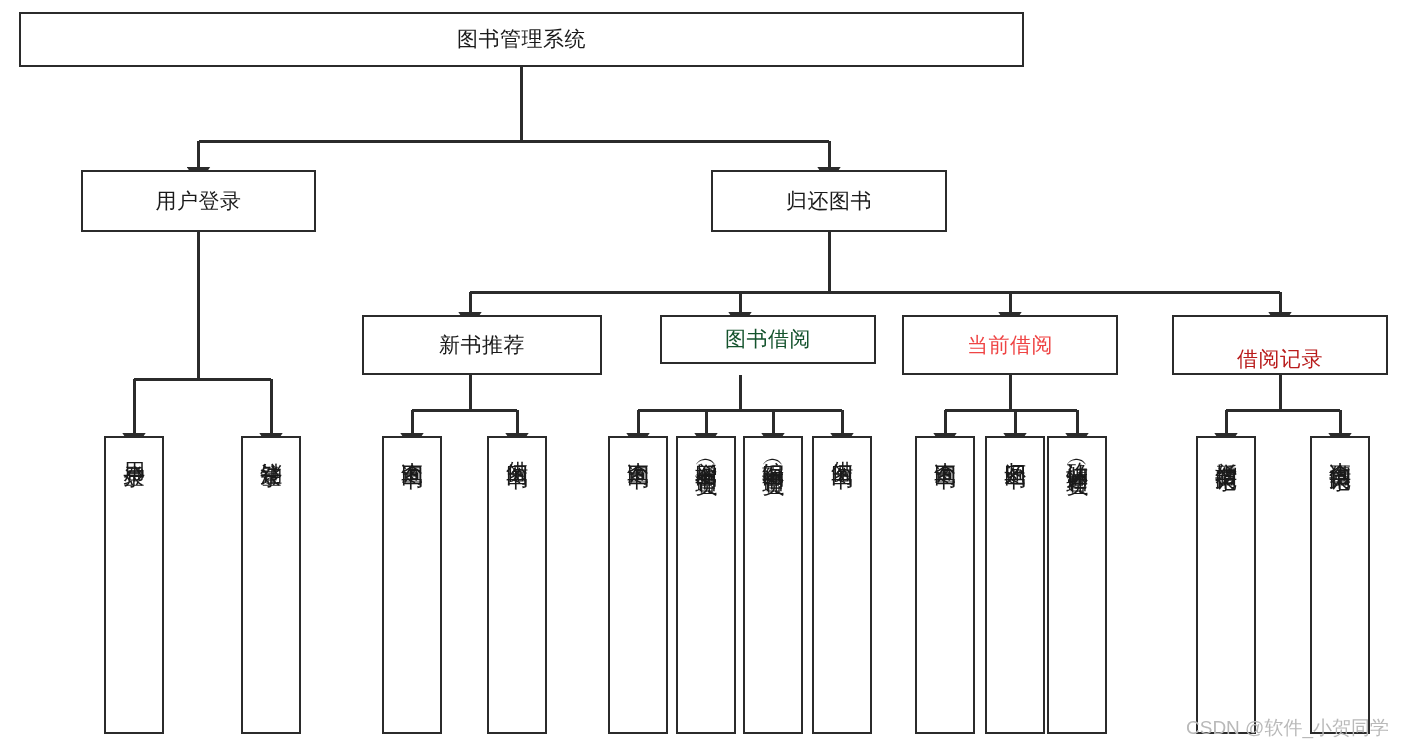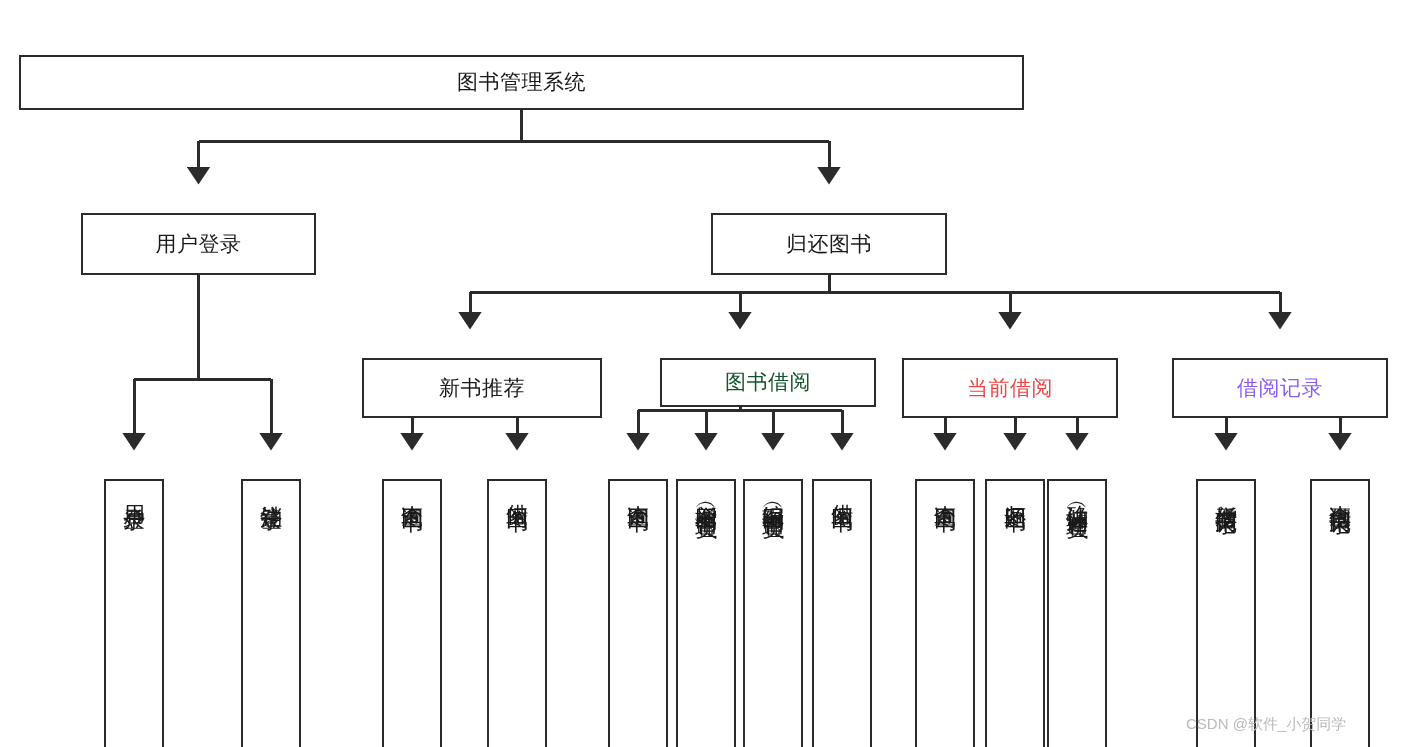--- a/index.html
+++ b/index.html
@@ -29,21 +29,20 @@
   .node {
     position: absolute;
     box-sizing: border-box;
     background: #ffffff;
     border: 2px solid #2b2b2b;
     display: flex;
     align-items: center;
     justify-content: center;
     color: #1a1a1a;
     z-index: 2;
-    margin-top: 43px;
   }
   .node .label {
     display: block;
     text-align: center;
     line-height: 1.28;
     letter-spacing: 0.5px;
   }
   
   .node.horiz .label {
     font-size: 21px;
@@ -59,21 +58,21 @@
     text-orientation: upright;
     font-size: 22px;
     line-height: 1.12;
     letter-spacing: 2px;
     white-space: nowrap;
   }
   .watermark {
     position: absolute;
     left: 1186px;
     top: 715px;
-    font-size: 15px;
+    font-size: 19px;
     color: #b9b9b9;
     white-space: nowrap;
     z-index: 3;
     font-family: "Liberation Sans", "DejaVu Sans", sans-serif;
     text-align: right;
   }
 </style>
 </head>
 <body>
 
@@ -130,21 +129,21 @@
       </div>
       <div class="node horiz" style="left: 362px; top: 315px; width: 240px; height: 60px; border-color: rgb(43, 43, 43); background: rgb(255, 255, 255); color: rgb(26, 26, 26);">
         <span class="label">新书推荐</span>
       </div>
       <div class="node horiz" style="left: 660px; top: 315px; width: 216px; height: 49px; border-color: rgb(43, 43, 43); background: rgb(255, 255, 255); color: #14532d;">
         <span class="label">图书借阅</span>
       </div>
       <div class="node horiz" style="left: 902px; top: 315px; width: 216px; height: 60px; border-color: rgb(43, 43, 43); background: rgb(255, 255, 255); color: #ef4444;">
         <span class="label">当前借阅</span>
       </div>
-      <div class="node horiz" style="left: 1172px; top: 315px; width: 216px; height: 60px; border-color: rgb(43, 43, 43); background: rgb(255, 255, 255); color: #8b5cf6;">
+      <div class="node horiz" style="left: 1172px; top: 315px; width: 216px; height: 60px; border-color: rgb(43, 43, 43); background: rgb(255, 255, 255); color: #b91c1c; align-items: flex-end;">
         <span class="label">借阅记录</span>
       </div>
       <div class="node vert" style="left: 104px; top: 436px; width: 60px; height: 298px; border-color: rgb(43, 43, 43); background: rgb(255, 255, 255); color: rgb(26, 26, 26);">
         <span class="label">用户登录</span>
       </div>
       <div class="node vert" style="left: 241px; top: 436px; width: 60px; height: 298px; border-color: rgb(43, 43, 43); background: rgb(255, 255, 255); color: rgb(26, 26, 26);">
         <span class="label">注销登录</span>
       </div>
       <div class="node vert" style="left: 382px; top: 436px; width: 60px; height: 298px; border-color: rgb(43, 43, 43); background: rgb(255, 255, 255); color: rgb(26, 26, 26);">
         <span class="label">查询图书</span>

